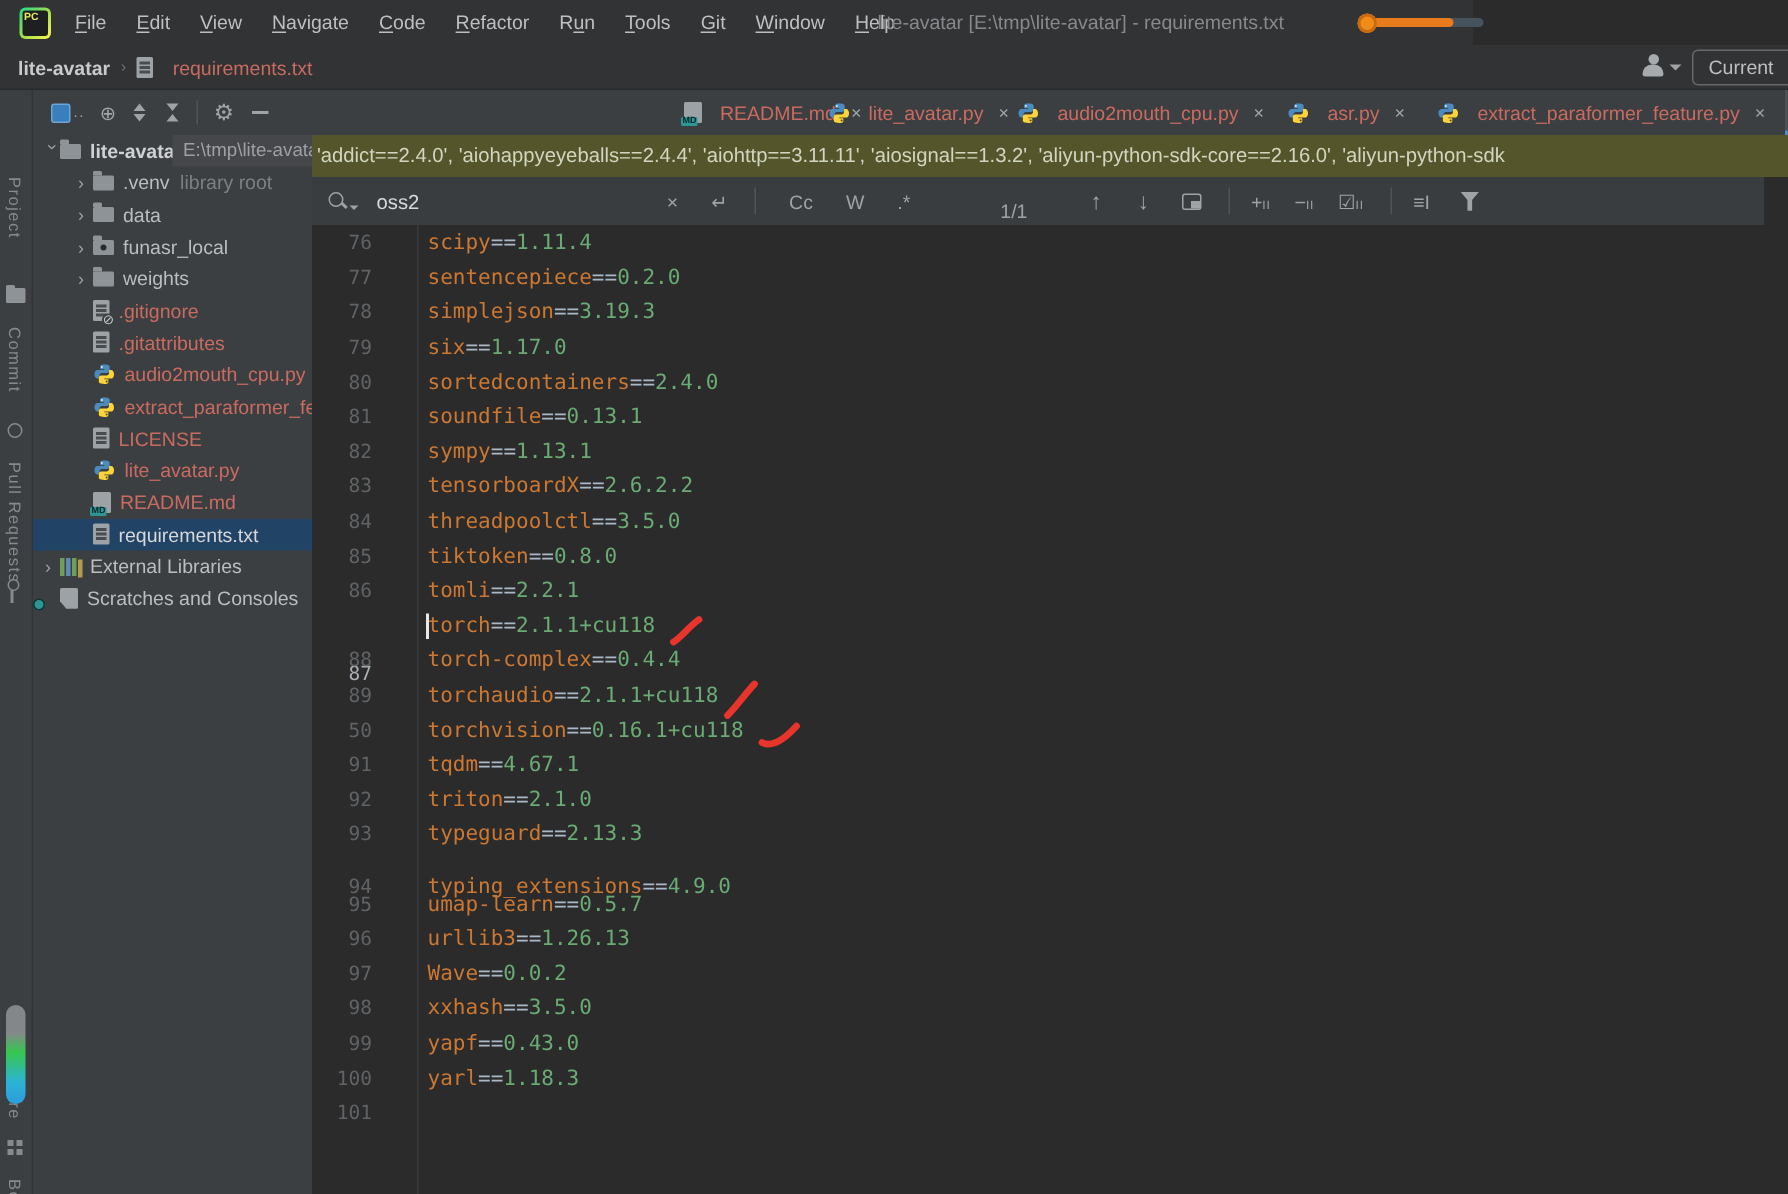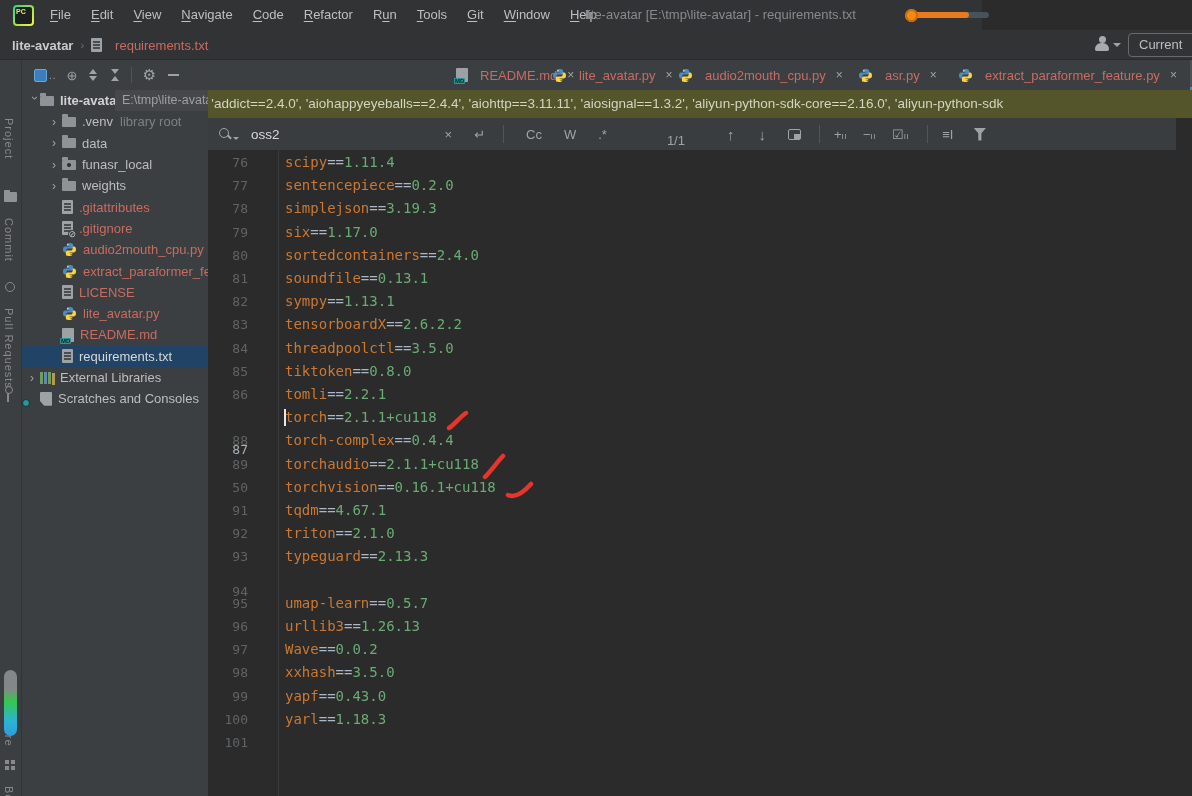--- a/index.html
+++ b/index.html
@@ -264,27 +264,27 @@
           <span class="ti ti-folder src"></span>
           <span class="lbl ">funasr_local</span>
         </div>
         <div class="trow" style="padding-left: 30px;">
           <span class="chev">›</span>
           <span class="ti ti-folder"></span>
           <span class="lbl ">weights</span>
         </div>
         <div class="trow" style="padding-left: 30px;">
           <span style="width: 10px; flex: 0 0 auto;"></span>
+          <span class="ti ti-doc gear"></span>
+          <span class="lbl red">.gitignore</span>
+        </div>
+        <div class="trow" style="padding-left: 30px;">
+          <span style="width: 10px; flex: 0 0 auto;"></span>
           <span class="ti ti-doc"></span>
           <span class="lbl red">.gitattributes</span>
-        </div>
-        <div class="trow" style="padding-left: 30px;">
-          <span style="width: 10px; flex: 0 0 auto;"></span>
-          <span class="ti ti-doc gear"></span>
-          <span class="lbl red">.gitignore</span>
         </div>
         <div class="trow" style="padding-left: 30px;">
           <span style="width: 10px; flex: 0 0 auto;"></span>
           <svg width="15" height="15" viewBox="0 0 15 15" class="ti ti-py">
             <path d="M7.4 1 C4.6 1 4.8 2.2 4.8 2.2 v1.9 h2.7 v0.5 H3.4 C3.4 4.6 1 4.3 1 7.4 c0 3.1 2.1 3 2.1 3 h1.2 V8.6 c0-2.1 1.8-2 1.8-2 h3.3 c0 0 1.7 0 1.7-1.7 V2.3 C11.1 2.3 11 1 7.4 1 z" fill="#4b8bbe"></path>
             <circle cx="5.9" cy="2.7" r="0.7" fill="#dfe9f2"></circle>
             <path d="M7.6 14 c2.8 0 2.6-1.2 2.6-1.2 v-1.9 H7.5 v-0.5 h4.1 c0 0 2.4 0.3 2.4-2.8 c0-3.1-2.1-3-2.1-3 h-1.2 v1.8 c0 2.1-1.8 2-1.8 2 H5.6 c0 0-1.7 0-1.7 1.7 v2.6 C3.9 12.7 4 14 7.6 14 z" fill="#ffd43b"></path>
             <circle cx="9.1" cy="12.3" r="0.7" fill="#5a4a12"></circle>
           </svg>
           <span class="lbl red">audio2mouth_cpu.py</span>
@@ -493,20 +493,21 @@
       <div class="cl" style="top: 372.2px;">
         <span class="ln">92</span>
         <span class="code"><span class="pkg">triton</span><span class="op">==</span><span class="ver">2.1.0</span></span>
       </div>
       <div class="cl" style="top: 395.4px;">
         <span class="ln">93</span>
         <span class="code"><span class="pkg">typeguard</span><span class="op">==</span><span class="ver">2.13.3</span></span>
       </div>
       <div class="cl" style="top: 430px;">
         <span class="ln">94</span>
+        <span class="code"><span class="pkg">typing_extensions</span><span class="op">==</span><span class="ver">4.9.0</span></span>
       </div>
       <div class="cl" style="top: 441.8px;">
         <span class="ln">95</span>
         <span class="code"><span class="pkg">umap-learn</span><span class="op">==</span><span class="ver">0.5.7</span></span>
       </div>
       <div class="cl" style="top: 465px;">
         <span class="ln">96</span>
         <span class="code"><span class="pkg">urllib3</span><span class="op">==</span><span class="ver">1.26.13</span></span>
       </div>
       <div class="cl" style="top: 488.2px;">

